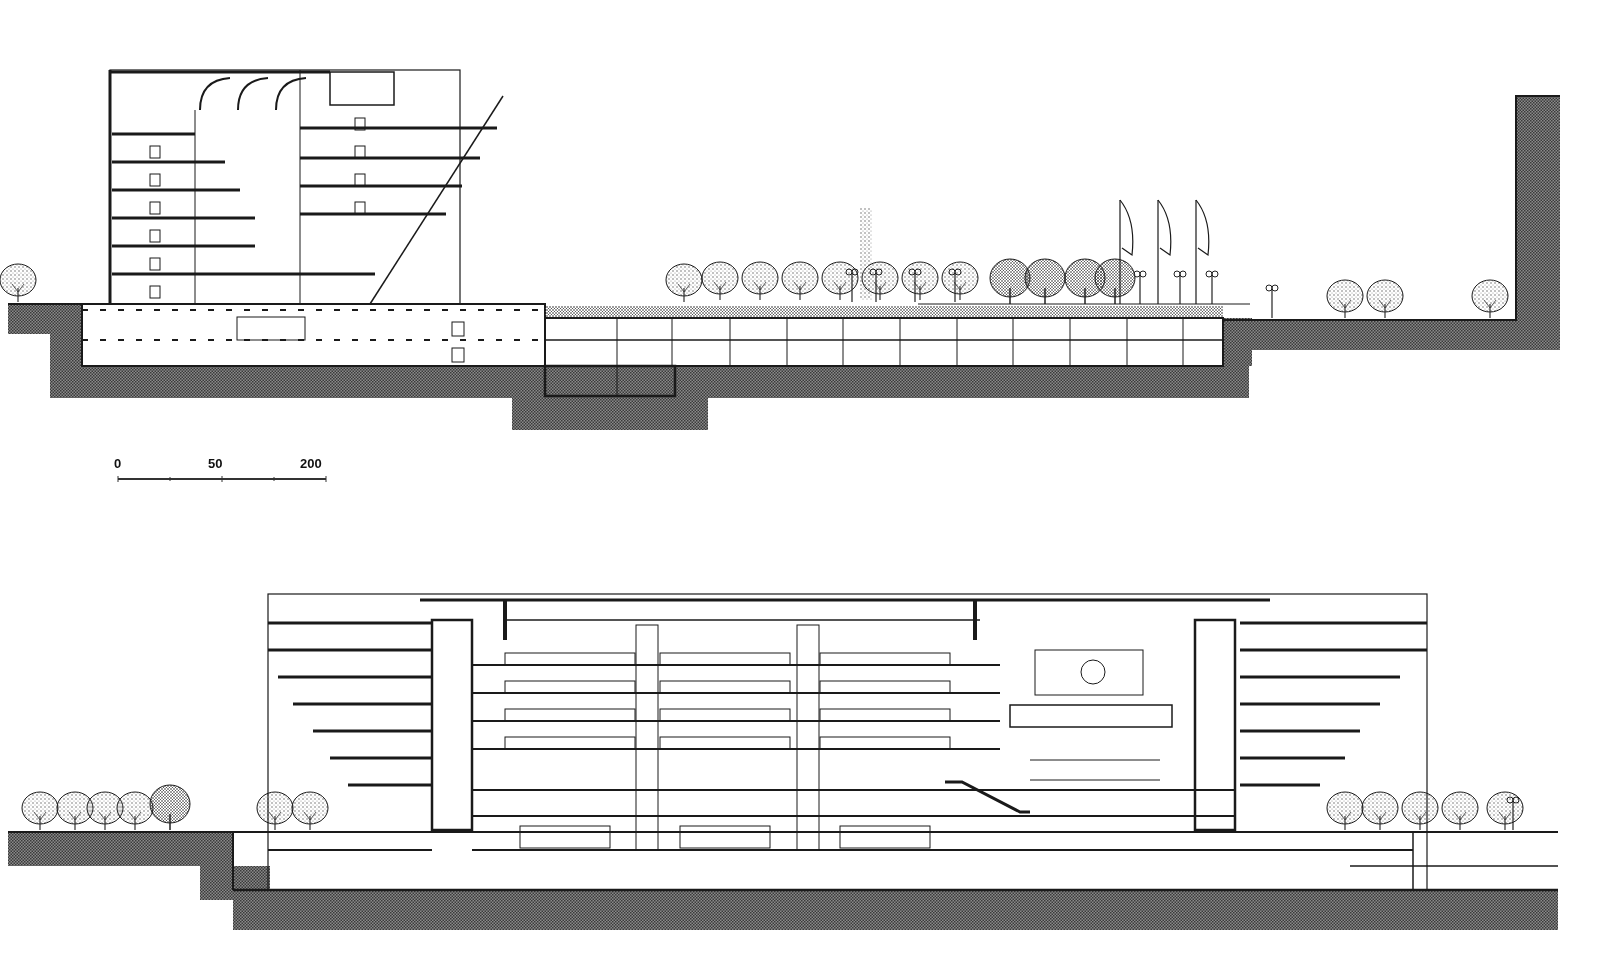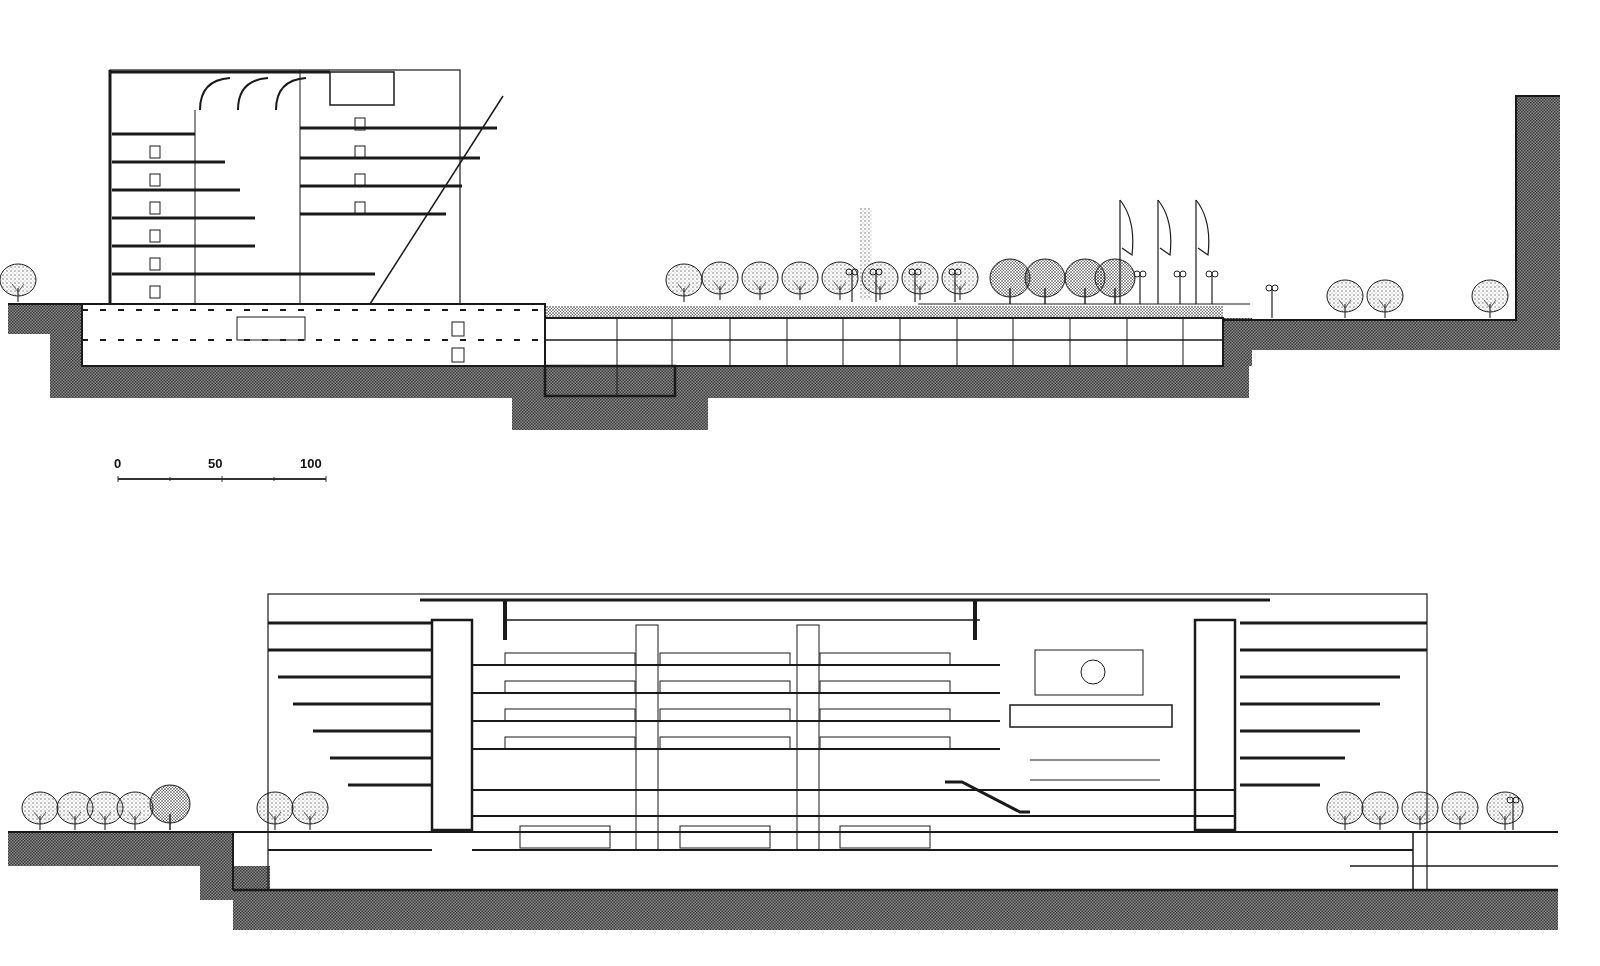--- a/index.html
+++ b/index.html
@@ -281,13 +281,13 @@
         <rect x="680" y="826" width="90" height="22"></rect>
         <rect x="840" y="826" width="90" height="22"></rect>
       <line x1="268" y1="850" x2="432" y2="850" stroke-width="2"></line>
       <line x1="1235" y1="850" x2="1413" y2="850" stroke-width="2"></line>
     </g>
   </g>
 </svg>
 
 <div class="scale-label" style="left:114px;top:456px;">0</div>
 <div class="scale-label" style="left:208px;top:456px;text-align:center;">50</div>
-<div class="scale-label" style="left:300px;top:456px;">100</div>
+<div class="scale-label" style="left:300px;top:456px;">200</div>
 
 </body></html>

